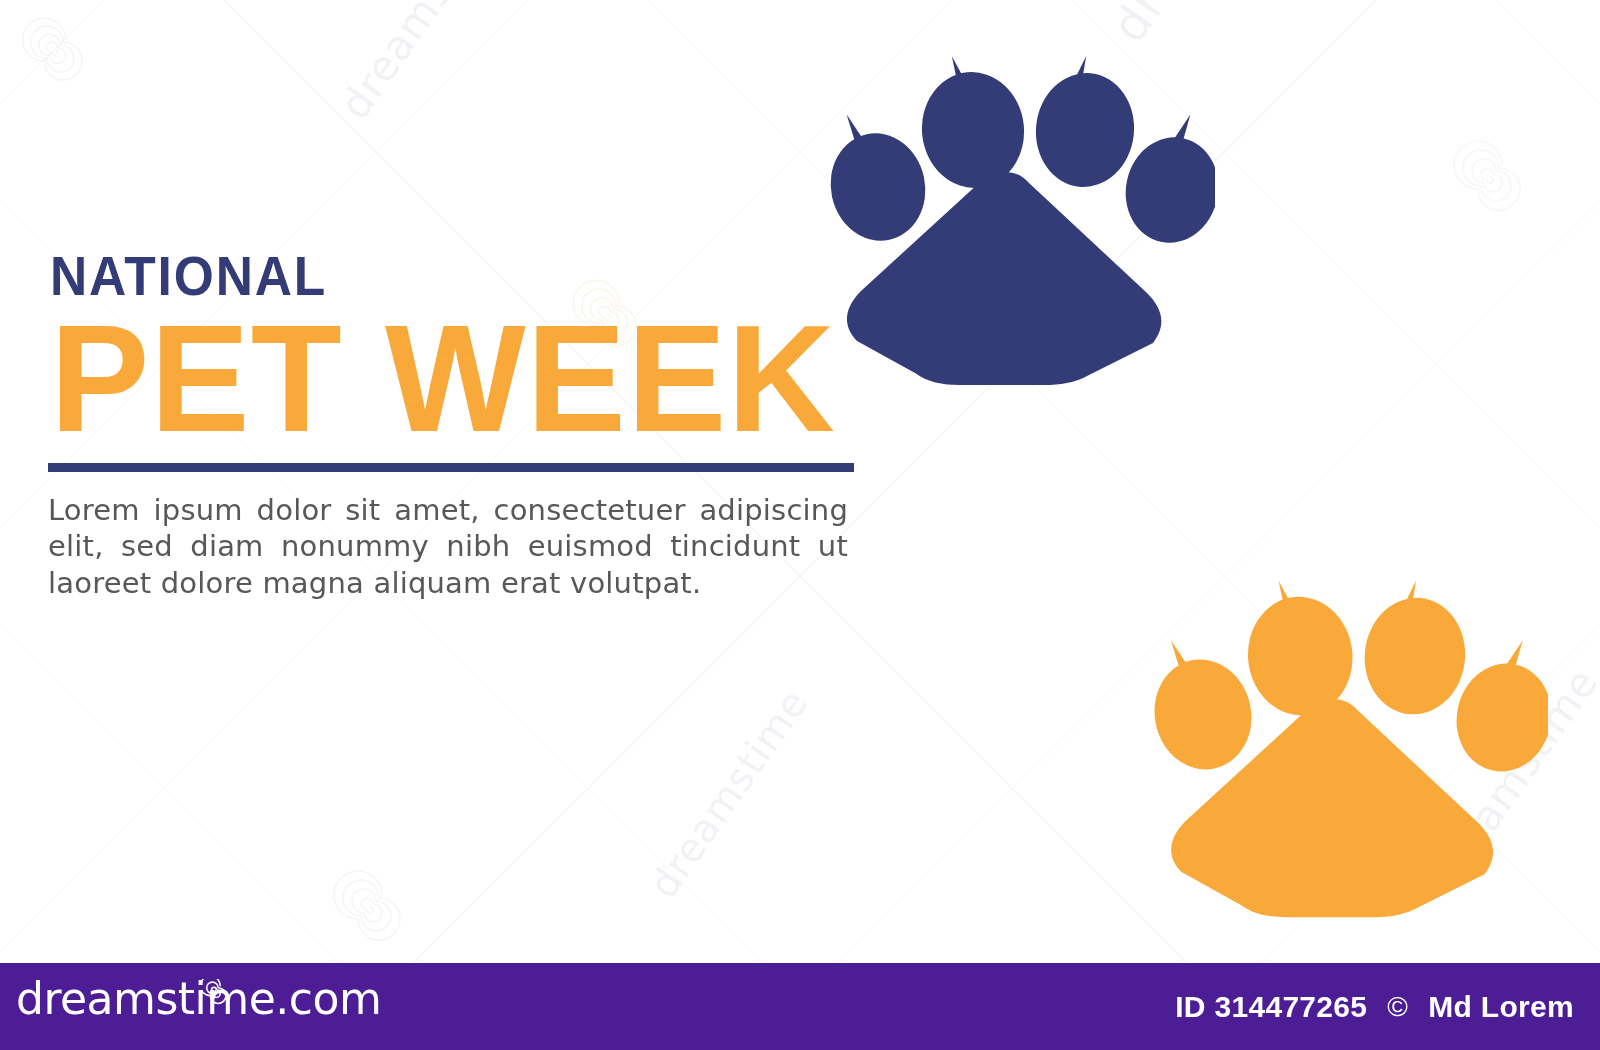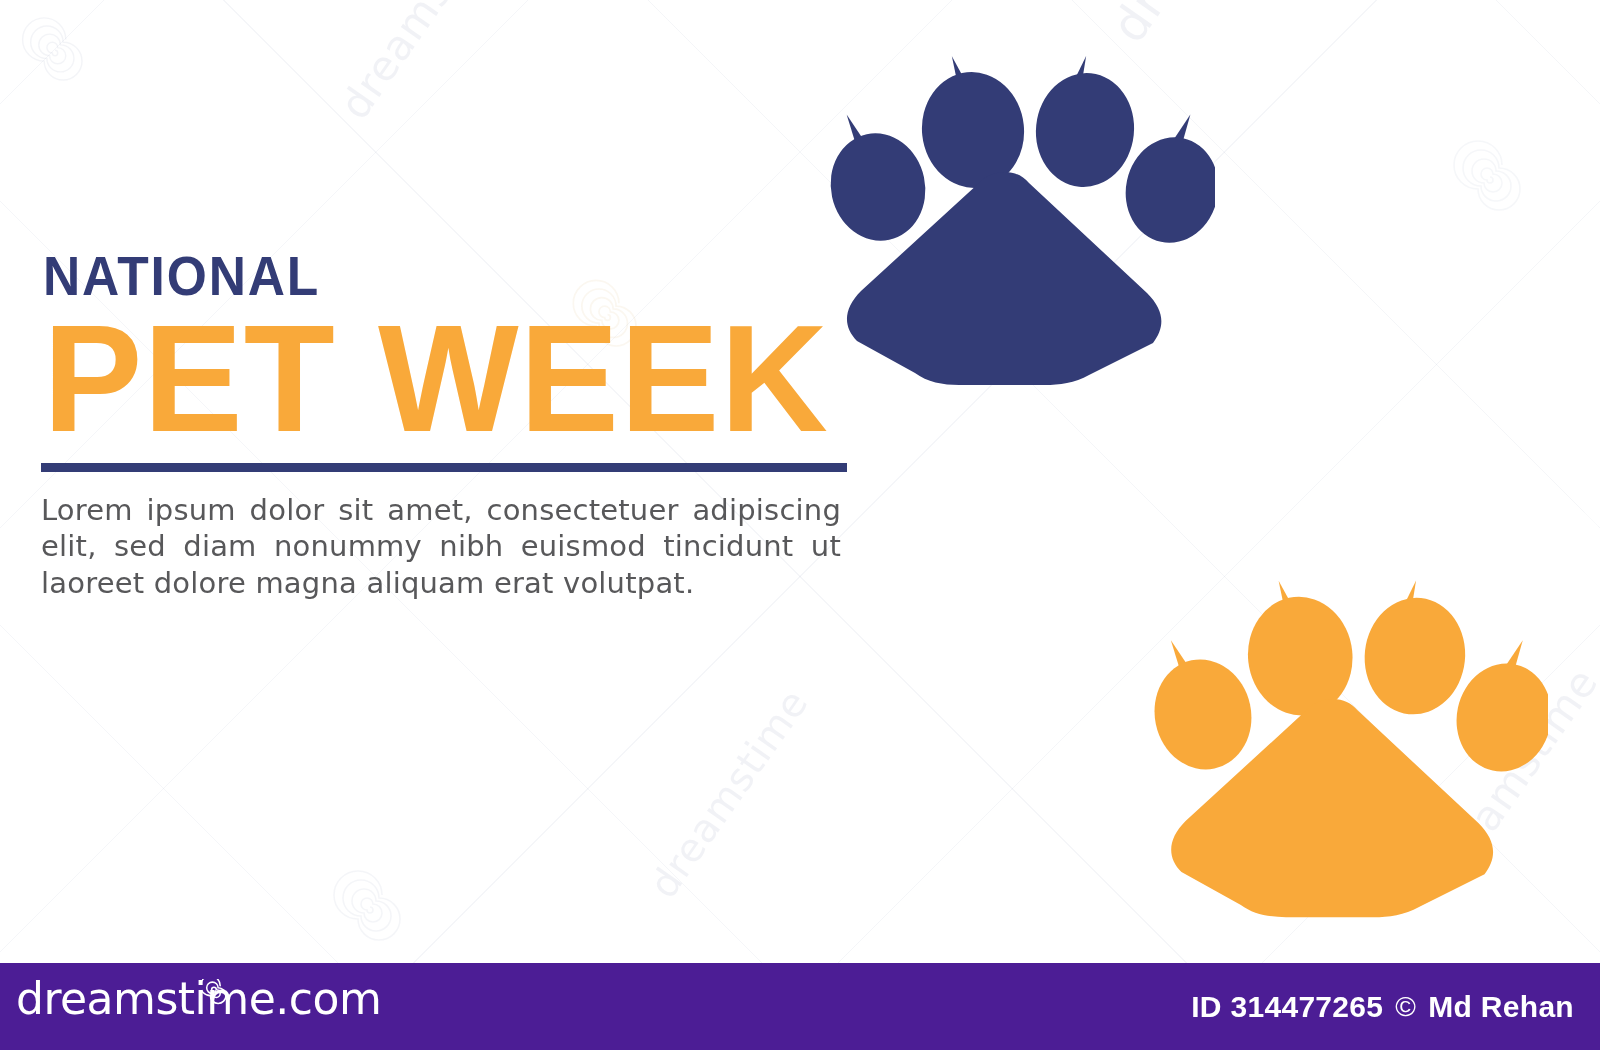--- a/index.html
+++ b/index.html
@@ -47,21 +47,21 @@
     color: rgba(90,105,150,0.085);
     font-size: 46px;
     letter-spacing: 1px;
     transform-origin: left top;
     white-space: nowrap;
   }
 
   
   .text-block {
     position: absolute;
-    left: 41px;
+    left: 48px;
     top: 248px;
     width: 820px;
     z-index: 20;
   }
   .kicker {
     font-family: "Liberation Sans", sans-serif;
     font-weight: 700;
     font-size: 56px;
     line-height: 1.0;
     color: #333C76;
@@ -138,21 +138,21 @@
     left: 186px;
     top: 2px;
   }
   .footer-credit {
     position: absolute;
     right: 26px;
     top: 0;
     height: 87px;
     display: flex;
     align-items: center;
-    gap: 12px;
+    gap: 20px;
     font-family: "Liberation Sans", sans-serif;
     font-size: 30px;
     font-weight: 700;
     color: #ffffff;
     letter-spacing: 0.3px;
     margin-left: 40px;
   }
   .footer-credit .cmark {
     font-weight: 400;
     font-size: 28px;
@@ -269,17 +269,17 @@
     <div class="ds-logo">
       <span class="ds-word">dreamstime.com</span>
       <svg class="ds-spiral" width="26" height="26" viewBox="0 0 100 100">
         <path d="M50 50 m0 -4 a4 4 0 1 1 -4 4 a9 9 0 1 1 9 -9 a15 15 0 1 1 -15 15
                  a22 22 0 1 1 22 -22 a30 30 0 1 1 -30 30 a38 38 0 1 1 38 -38" fill="none" stroke="#ffffff" stroke-width="6" stroke-linecap="round"></path>
       </svg>
     </div>
     <div class="footer-credit">
       <span>ID 314477265</span>
       <span class="cmark">©</span>
-      <span>Md Rehan</span>
+      <span>Md Lorem</span>
     </div>
   </div>
 
 </div>
 
 </body></html>

